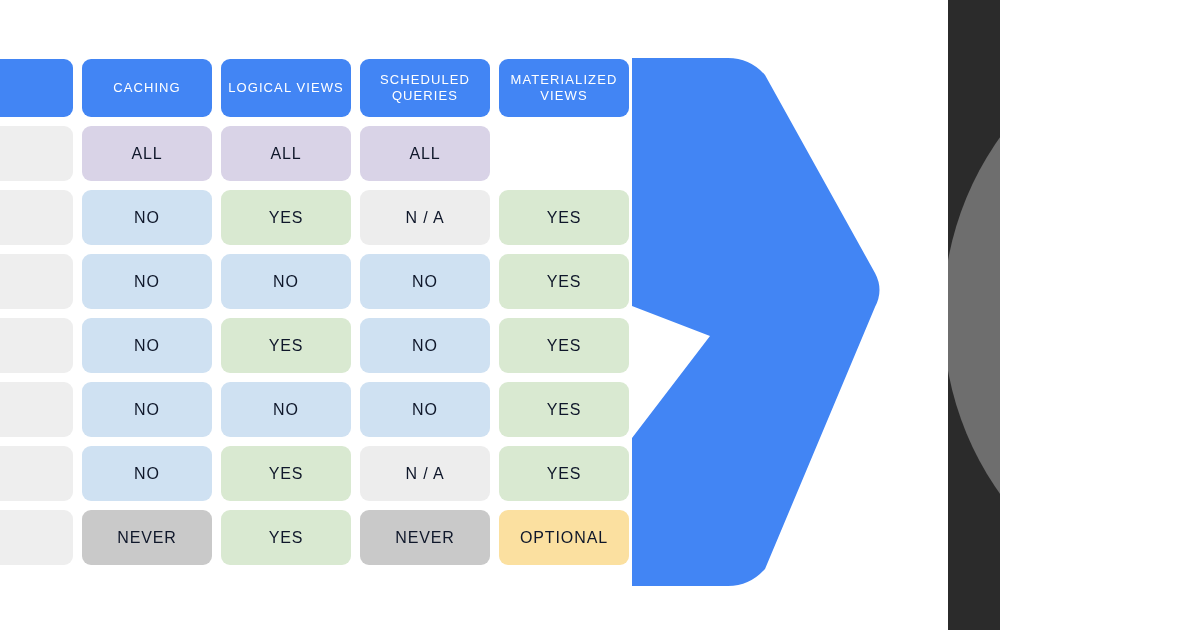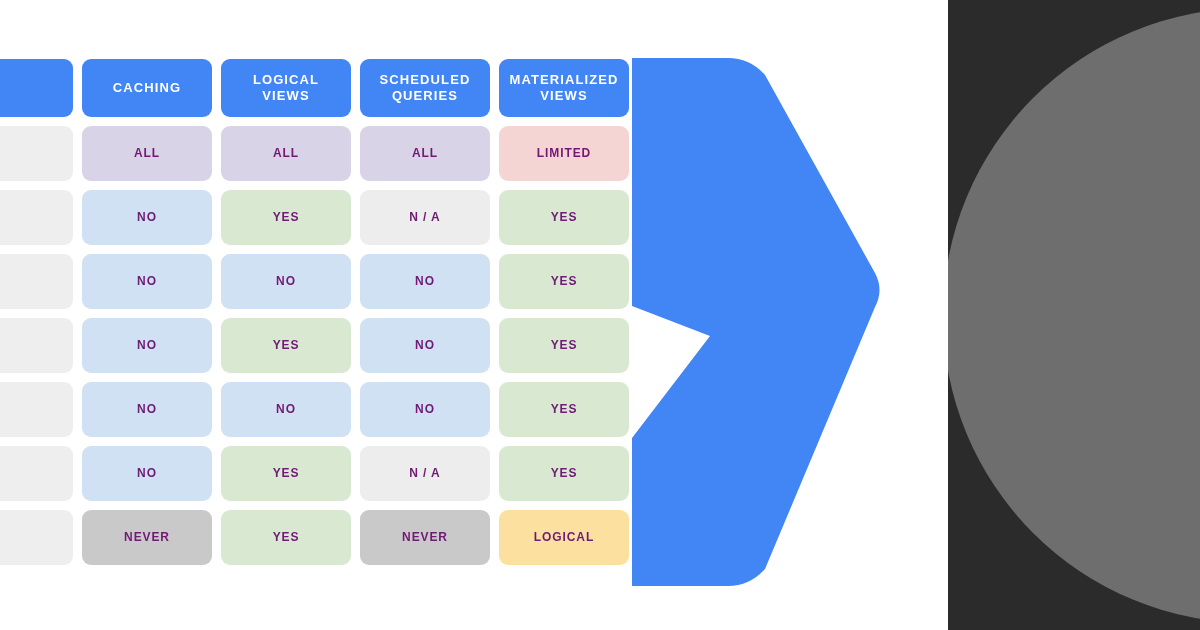--- a/index.html
+++ b/index.html
@@ -11,25 +11,24 @@
     height: 630px;
     overflow: hidden;
     background: #ffffff;
     font-family: "Liberation Sans", sans-serif;
     position: relative;
   }
 
   #stage {
     position: absolute;
     inset: 0;
-    width: 1200px;
+    width: 1000px;
     height: 630px;
     background: #ffffff;
     overflow: hidden;
-    font-weight: bold;
   }
 
   
   #left-panel {
     position: absolute;
     left: 0;
     top: 0;
     width: 940px;
     height: 630px;
     background: #ffffff;
@@ -58,23 +57,23 @@
     flex: 0 0 auto;
     width: 130px;
     height: 100%;
     border-radius: 9px;
     display: flex;
     align-items: center;
     justify-content: center;
     text-align: center;
     box-sizing: border-box;
     padding: 2px 6px;
-    font-size: 12px;
+    font-size: 16px;
     letter-spacing: 0.9px;
-    color: #701a75;
+    color: #0f172a;
     line-height: 1.25;
   }
 
   
   .cell.rowlabel {
     width: 253px;
     background: #eeeeee;
     justify-content: flex-start;
     padding-left: 18px;
     text-align: left;
@@ -143,21 +142,20 @@
           <div class="cell header">CACHING</div>
           <div class="cell header">LOGICAL VIEWS</div>
           <div class="cell header">SCHEDULED QUERIES</div>
           <div class="cell header">MATERIALIZED VIEWS</div>
         </div>
         <div class="table-row">
           <div class="cell rowlabel"></div>
           <div class="cell c-purple">ALL</div>
           <div class="cell c-purple">ALL</div>
           <div class="cell c-purple">ALL</div>
-          <div class="cell c-pink">LIMITED</div>
         </div>
         <div class="table-row">
           <div class="cell rowlabel">ustering</div>
           <div class="cell c-blue">NO</div>
           <div class="cell c-green">YES</div>
           <div class="cell c-grey">N / A</div>
           <div class="cell c-green">YES</div>
         </div>
         <div class="table-row">
           <div class="cell rowlabel">n</div>
@@ -185,21 +183,21 @@
           <div class="cell c-blue">NO</div>
           <div class="cell c-green">YES</div>
           <div class="cell c-grey">N / A</div>
           <div class="cell c-green">YES</div>
         </div>
         <div class="table-row">
           <div class="cell rowlabel"></div>
           <div class="cell c-dkgrey">NEVER</div>
           <div class="cell c-green">YES</div>
           <div class="cell c-dkgrey">NEVER</div>
-          <div class="cell c-yellow">LOGICAL</div>
+          <div class="cell c-yellow">OPTIONAL</div>
         </div>
       </div>
   </div>
 
   <div id="chevron-mark">
     <svg viewBox="0 0 252 528" xmlns="http://www.w3.org/2000/svg" aria-hidden="true">
       <path d="M0 0
                L96 0
                Q118 0 133 17
                L243 215

